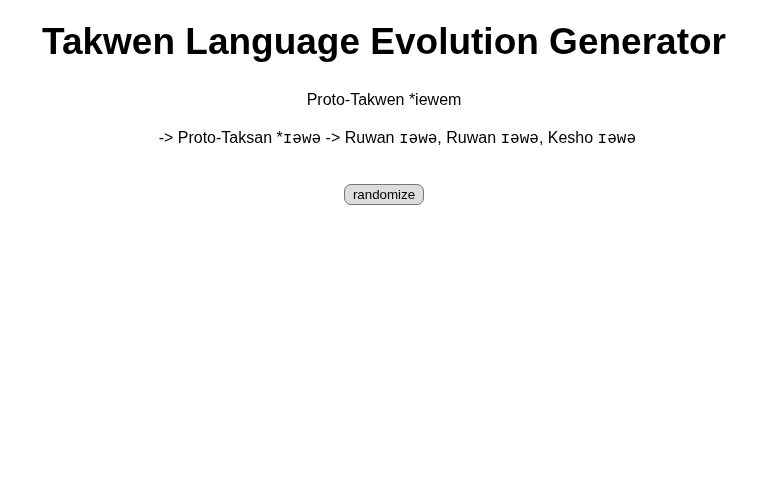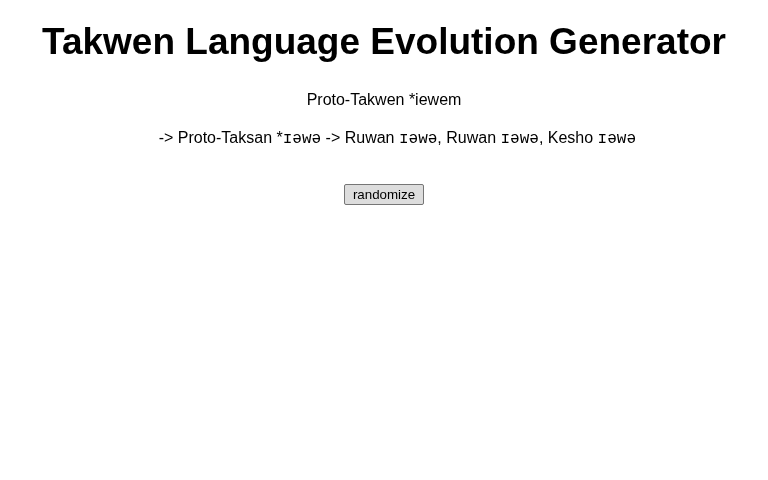--- a/index.html
+++ b/index.html
@@ -54,21 +54,21 @@
   }
 
   
   .randomize-button {
     font-family: "Liberation Sans", sans-serif;
     font-size: 13.333px;
     line-height: normal;
     color: #000000;
     background-color: #dddddd;
     border: 1px solid #767676;
-    border-radius: 2px;
+    border-radius: 7px;
     padding: 2px 8px;
     margin: 0;
     cursor: default;
   }
 </style>
 </head>
 <body>
 
 <div class="page">
 

